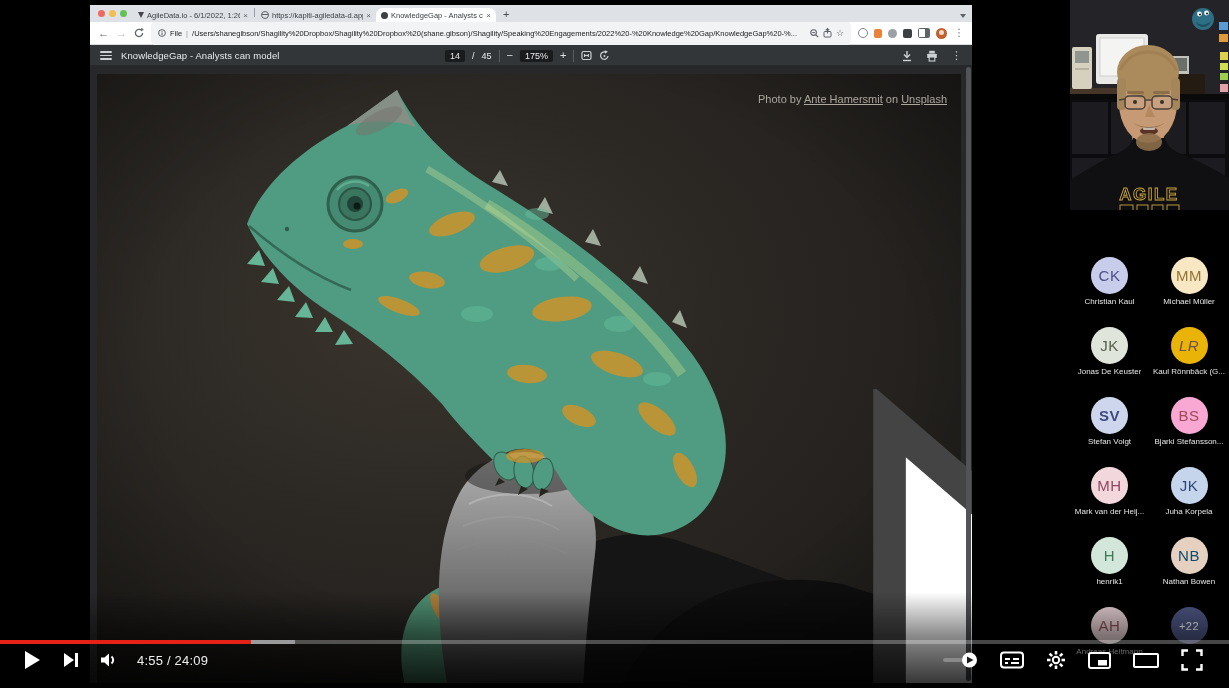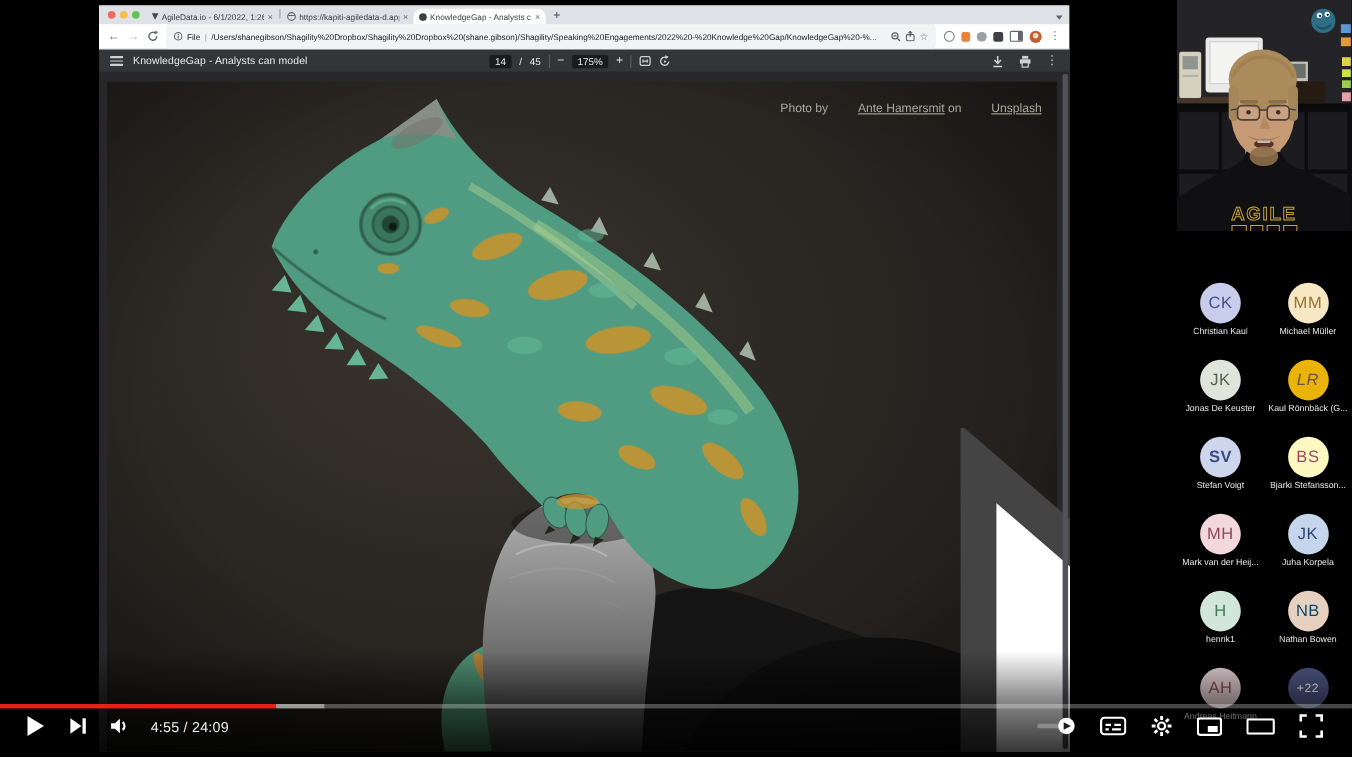--- a/index.html
+++ b/index.html
@@ -48,21 +48,21 @@
   .pgbox{background:#191b1d;padding:1px 5px;border-radius:2px;}
   .bardiv{width:1px;height:12px;background:#5a5e61;}
   .zbtn{font-size:11px;color:#dfe1e4;line-height:1;}
   .pdfright{margin-left:auto;display:flex;align-items:center;gap:13px;}
   .pdficon{display:block;}
 
   .pdfcontent{position:absolute;left:0;top:60px;right:0;bottom:0;background:#28282a;overflow:hidden;}
   .photo{position:absolute;left:7px;top:9px;width:864px;height:620px;}
   .photo svg{display:block;width:100%;height:100%;}
   .credit{position:absolute;top:19px;right:14px;font-size:11px;color:#aba79e;white-space:nowrap;}
-  .credit .lnk{text-decoration:underline;color:#aba79e;margin-left:24px;}
+  .credit .lnk{text-decoration:underline;color:#aba79e;}
   .pdfscroll{position:absolute;right:1px;top:2px;bottom:2px;width:5px;border-radius:3px;background:#515357;}
   .cursor{position:absolute;left:540px;top:315px;}
 
   
   .webcam{position:absolute;left:1070px;top:0;width:159px;height:210px;}
   .participants{position:absolute;left:1070px;top:240px;width:159px;display:grid;grid-template-columns:79px 80px;}
   .pcell{height:70px;display:flex;flex-direction:column;align-items:center;justify-content:flex-start;padding-top:17px;box-sizing:border-box;}
   .pavatar{width:37px;height:37px;border-radius:50%;display:flex;align-items:center;justify-content:center;font-size:15px;font-weight:500;letter-spacing:.5px;}
   .pavatar.plus{font-size:11px;font-weight:400;}
   .pname{margin-top:3px;font-size:8px;color:#e6e6e6;white-space:nowrap;max-width:95px;overflow:hidden;text-overflow:ellipsis;}
@@ -412,21 +412,21 @@
     </div>
     <div class="pcell">
       <div class="pavatar" style="background-color: #eab308; color: rgb(109, 83, 80); font-style: italic;">LR</div>
       <div class="pname">Kaul Rönnbäck (G...</div>
     </div>
     <div class="pcell">
       <div class="pavatar" style="background-color: rgb(206, 214, 238); color: rgb(60, 74, 128); font-weight: bold;">SV</div>
       <div class="pname">Stefan Voigt</div>
     </div>
     <div class="pcell">
-      <div class="pavatar" style="background-color: #fef9c3; color: rgb(160, 74, 86); text-align: right;">BS</div>
+      <div class="pavatar" style="background-color: #f9a8d4; color: rgb(160, 74, 86); text-align: right;">BS</div>
       <div class="pname">Bjarki Stefansson...</div>
     </div>
     <div class="pcell">
       <div class="pavatar" style="background-color: rgb(242, 216, 220); color: rgb(143, 70, 96);">MH</div>
       <div class="pname">Mark van der Heij...</div>
     </div>
     <div class="pcell">
       <div class="pavatar" style="background-color: rgb(197, 214, 236); color: rgb(47, 68, 118);">JK</div>
       <div class="pname">Juha Korpela</div>
     </div>

